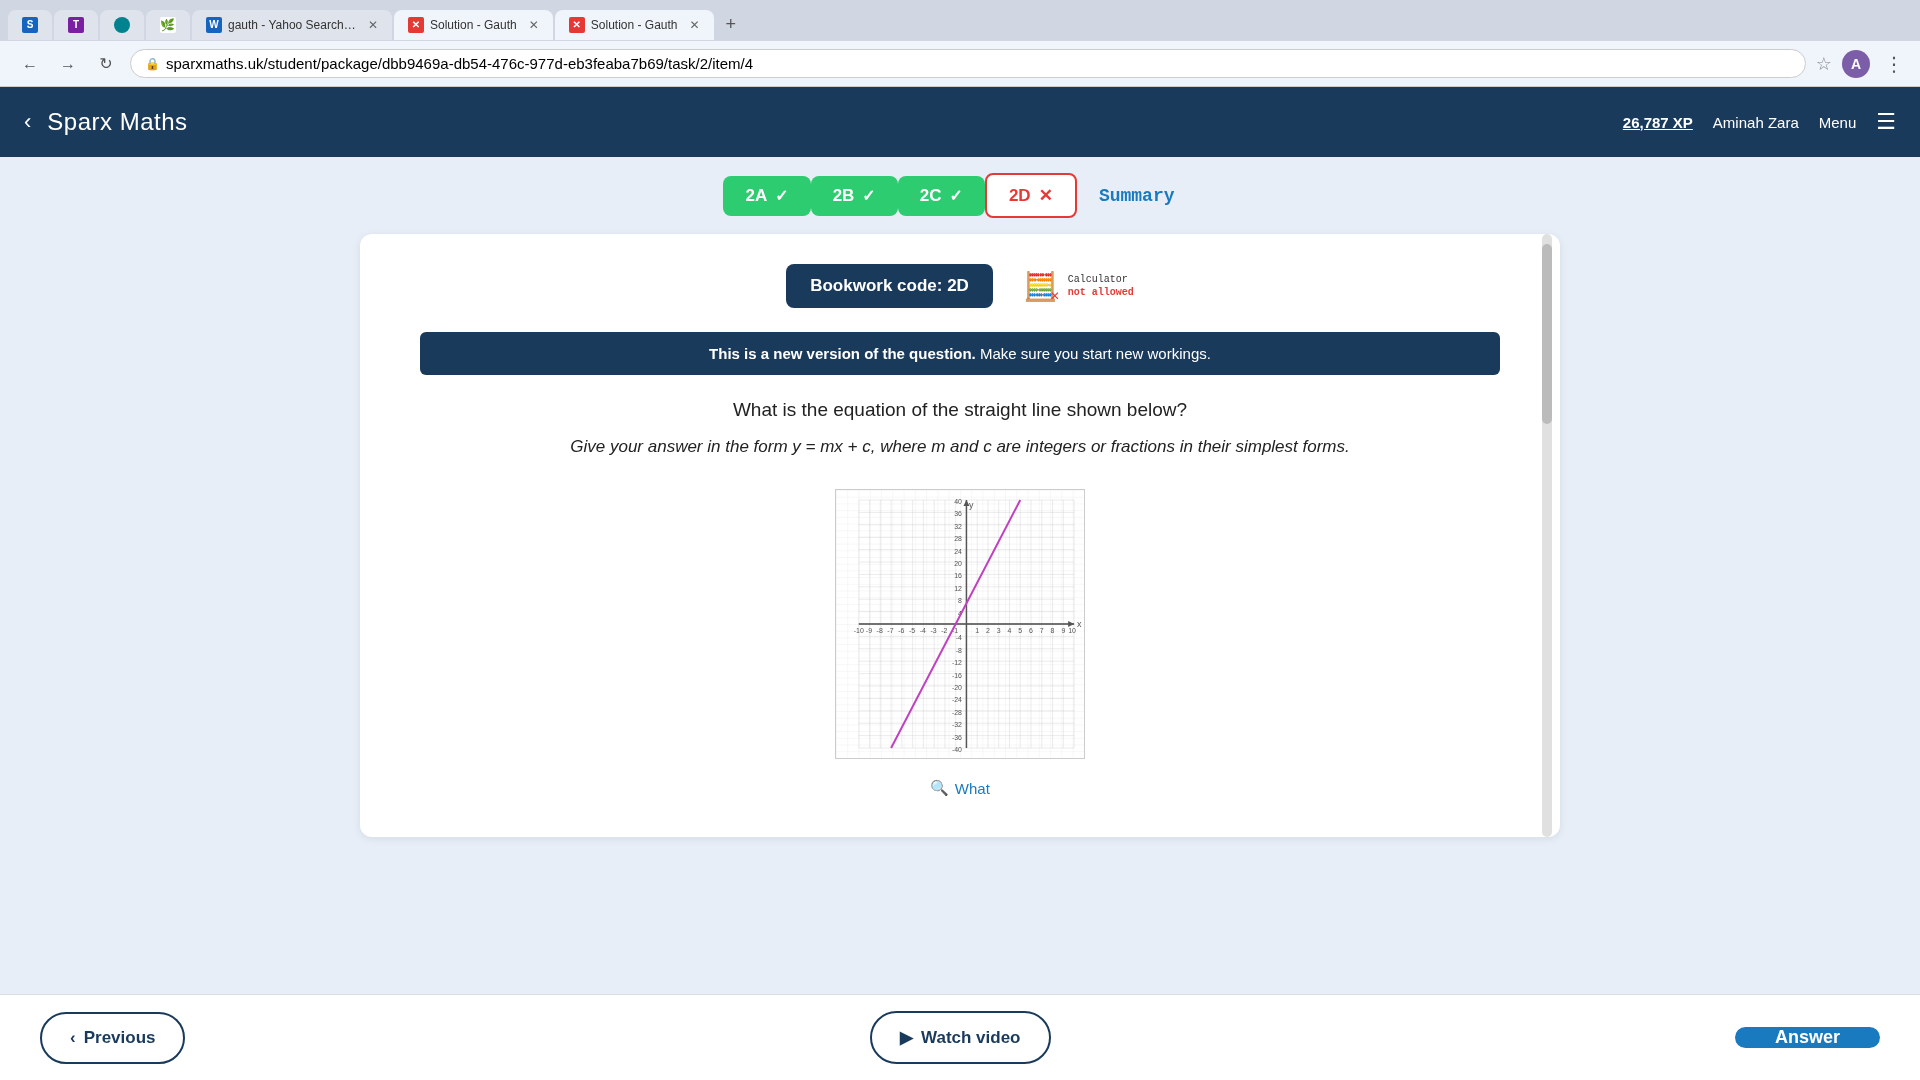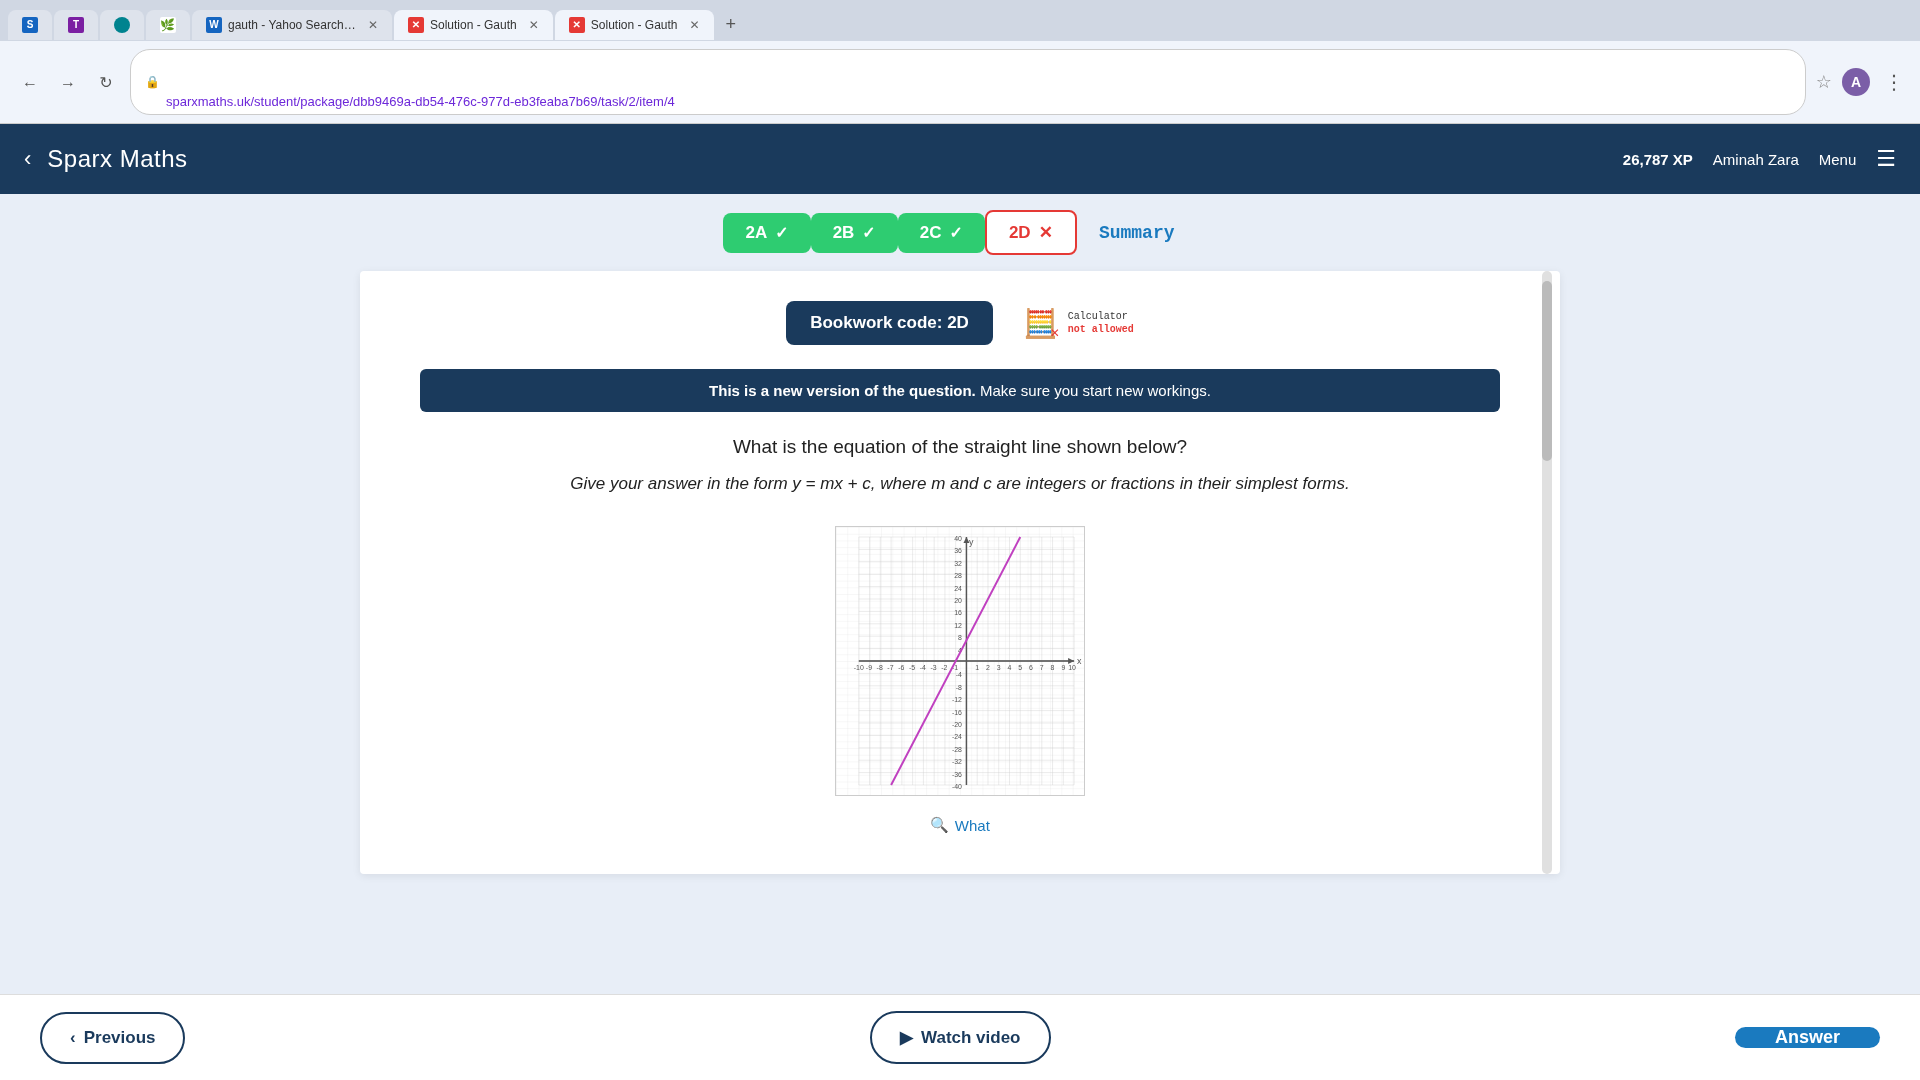--- a/index.html
+++ b/index.html
@@ -12,46 +12,46 @@
     .tab.active { background: #f0f4fb; }
     .tab-favicon { width: 16px; height: 16px; border-radius: 2px; flex-shrink: 0; }
     .tab-favicon.red { background: #e53935; }
     .tab-close { margin-left: 6px; color: #666; font-size: 12px; cursor: pointer; }
     .tab-new { padding: 6px 10px; font-size: 18px; color: #555; cursor: pointer; }
 
     .browser-toolbar { display: flex; align-items: center; padding: 8px 16px; gap: 10px; background: #f0f4fb; border-bottom: 1px solid #ccc; }
     .nav-btn { width: 28px; height: 28px; border-radius: 50%; border: none; background: transparent; cursor: pointer; font-size: 16px; color: #555; display: flex; align-items: center; justify-content: center; }
     .address-bar { flex: 1; background: white; border: 1px solid #ccc; border-radius: 20px; padding: 5px 14px; font-size: 13px; color: #333; display: flex; align-items: center; gap: 6px; }
     .address-bar .lock { color: #888; font-size: 12px; }
-    .address-text { color: #6d28d9; font-size: 13px; margin-top: 39px; }
+    .address-text { color: #000000; font-size: 15px; }
     .star-btn { font-size: 18px; color: #888; cursor: pointer; }
     .profile-avatar { width: 28px; height: 28px; border-radius: 50%; background: #7b5ea7; display: flex; align-items: center; justify-content: center; color: white; font-size: 14px; font-weight: bold; }
     .menu-dots { font-size: 20px; color: #555; cursor: pointer; margin-left: 4px; }
 
     
     .app-header { background: #1a3a5c; display: flex; align-items: center; padding: 0 24px; height: 70px; }
     .back-btn { color: white; font-size: 22px; cursor: pointer; margin-right: 16px; }
     .app-logo { color: white; font-size: 24px; font-weight: 400; letter-spacing: 0.5px; }
     .header-right { margin-left: auto; display: flex; align-items: center; gap: 20px; }
-    .xp-display { color: white; font-size: 15px; font-weight: 600; }
+    .xp-display { color: white; font-size: 15px; font-weight: 600; text-decoration: underline; }
     .user-name { color: white; font-size: 15px; }
     .menu-label { color: white; font-size: 15px; cursor: pointer; }
     .hamburger { color: white; font-size: 22px; cursor: pointer; }
 
     
     .task-nav { background: #e8eef7; display: flex; justify-content: center; align-items: center; padding: 16px 0; }
     .task-btn { padding: 10px 22px; border-radius: 8px; font-size: 17px; font-weight: 700; border: none; cursor: pointer; display: flex; align-items: center; gap: 8px; }
     .task-btn.done { background: #2ecc71; color: white; }
     .task-btn.current { background: white; color: #e53935; border: 2px solid #e53935; }
     .task-btn .check { font-size: 16px; }
     .task-btn .cross { color: #e53935; font-weight: bold; }
     .summary-btn { padding: 10px 22px; background: transparent; border: none; color: #1a7abf; font-size: 18px; font-weight: 600; cursor: pointer; font-family: Liberation Mono, monospace; }
 
     
-    .main-content { background: white; margin: 0 auto; max-width: 1200px; border-radius: 4px; padding: 30px 60px 40px; min-height: 540px; position: relative; box-shadow: 0 2px 8px rgba(0,0,0,0.08); }
+    .main-content { background: white; margin: 0 auto; max-width: 1200px; border-radius: 12px; padding: 30px 60px 40px; min-height: 540px; position: relative; box-shadow: 0 2px 8px rgba(0,0,0,0.08); }
 
     
     .bw-row { display: flex; justify-content: center; align-items: center; gap: 30px; margin-bottom: 24px; }
     .bookwork-code { background: #1a3a5c; color: white; padding: 12px 24px; border-radius: 8px; font-size: 17px; font-weight: 600; }
     .calc-info { display: flex; align-items: center; gap: 10px; }
     .calc-icon { font-size: 28px; position: relative; }
     .calc-label { font-size: 10px; color: #333; line-height: 1.3; font-family: Liberation Mono, monospace; }
     .calc-label .not-allowed { color: #e53935; font-weight: 600; }
 
     

